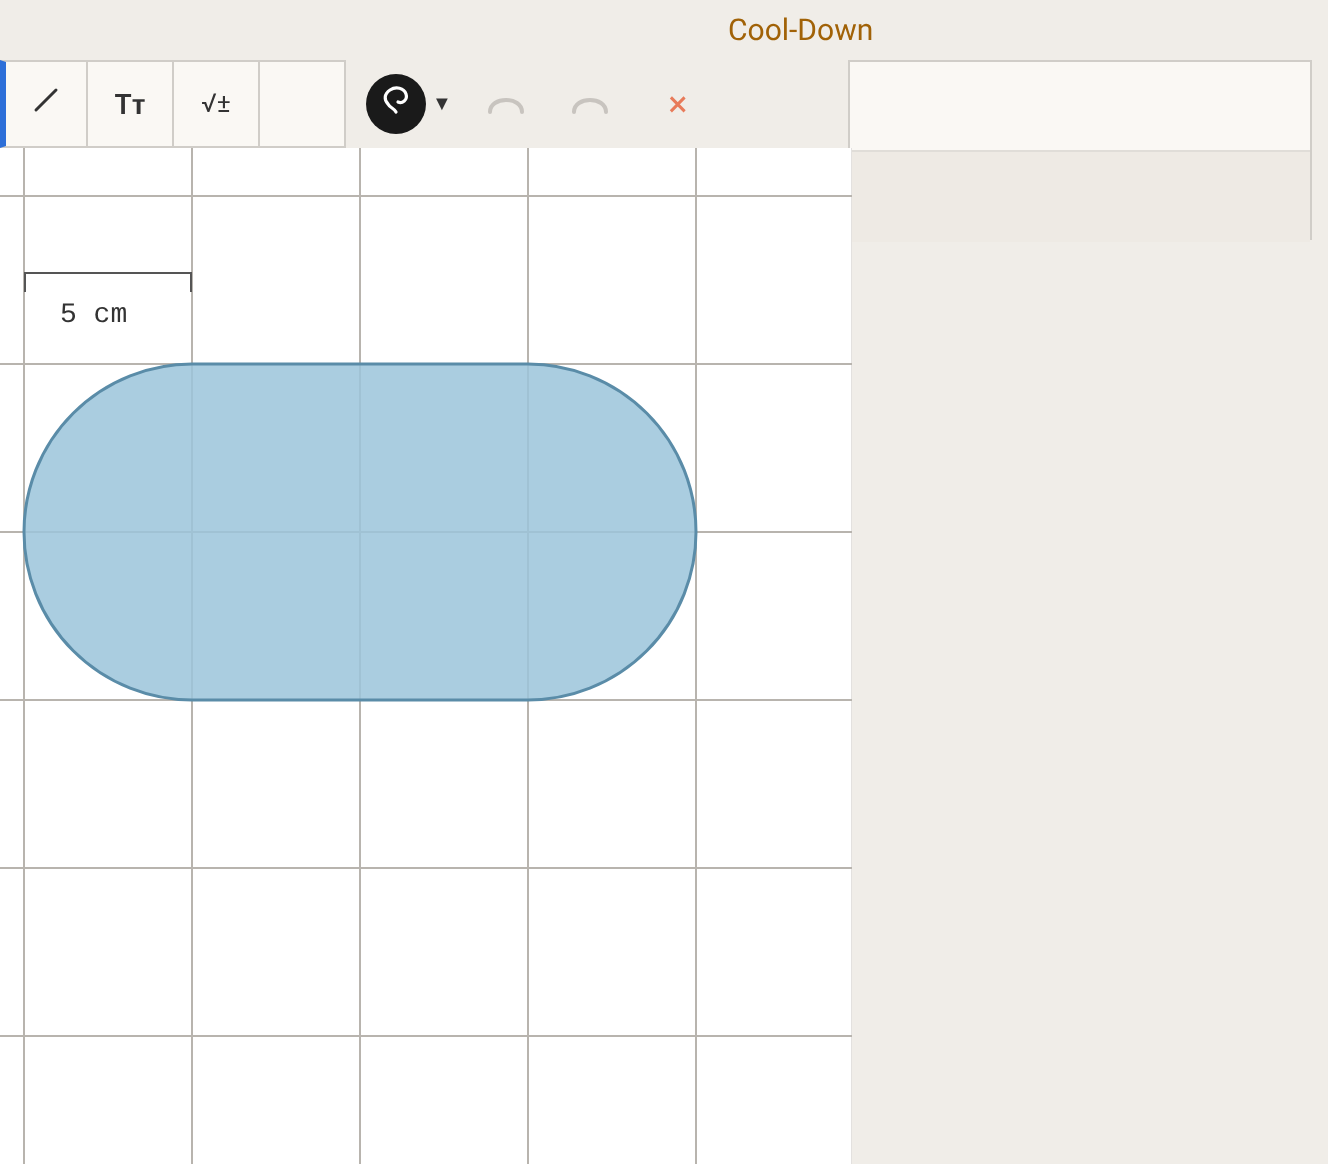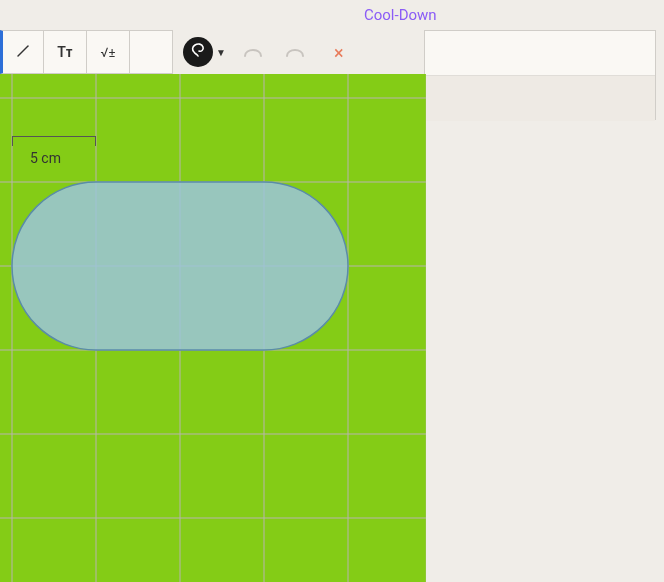--- a/index.html
+++ b/index.html
@@ -9,21 +9,21 @@
       width: 664px;
       height: 582px;
       overflow: hidden;
       position: relative;
     }
     .header-title {
       position: absolute;
       top: 6px;
       left: 364px;
       font-size: 15px;
-      color: #8b5cf6;
+      color: #a16207;
     }
     .toolbar {
       position: absolute;
       top: 30px;
       left: 0;
       display: flex;
       align-items: center;
       height: 44px;
     }
     .tool-btn {
@@ -99,21 +99,22 @@
       height: 45px;
       border-bottom: 1px solid #e0ddd8;
     }
     .answer-row:last-child { border-bottom: none; background: #eeeae4; }
     .canvas-area {
       position: absolute;
       top: 74px;
       left: 0;
       width: 426px;
       height: 508px;
-      background: #84cc16;
+      background: #ffffff;
+      font-family: Liberation Mono, monospace;
     }
     .grid {
       position: absolute;
       inset: 0;
     }
     .grid line { stroke: #b8b4ae; stroke-width: 1; }
     .shape {
       fill: #9bc4db;
       fill-opacity: 0.85;
       stroke: #5a8ca8;

